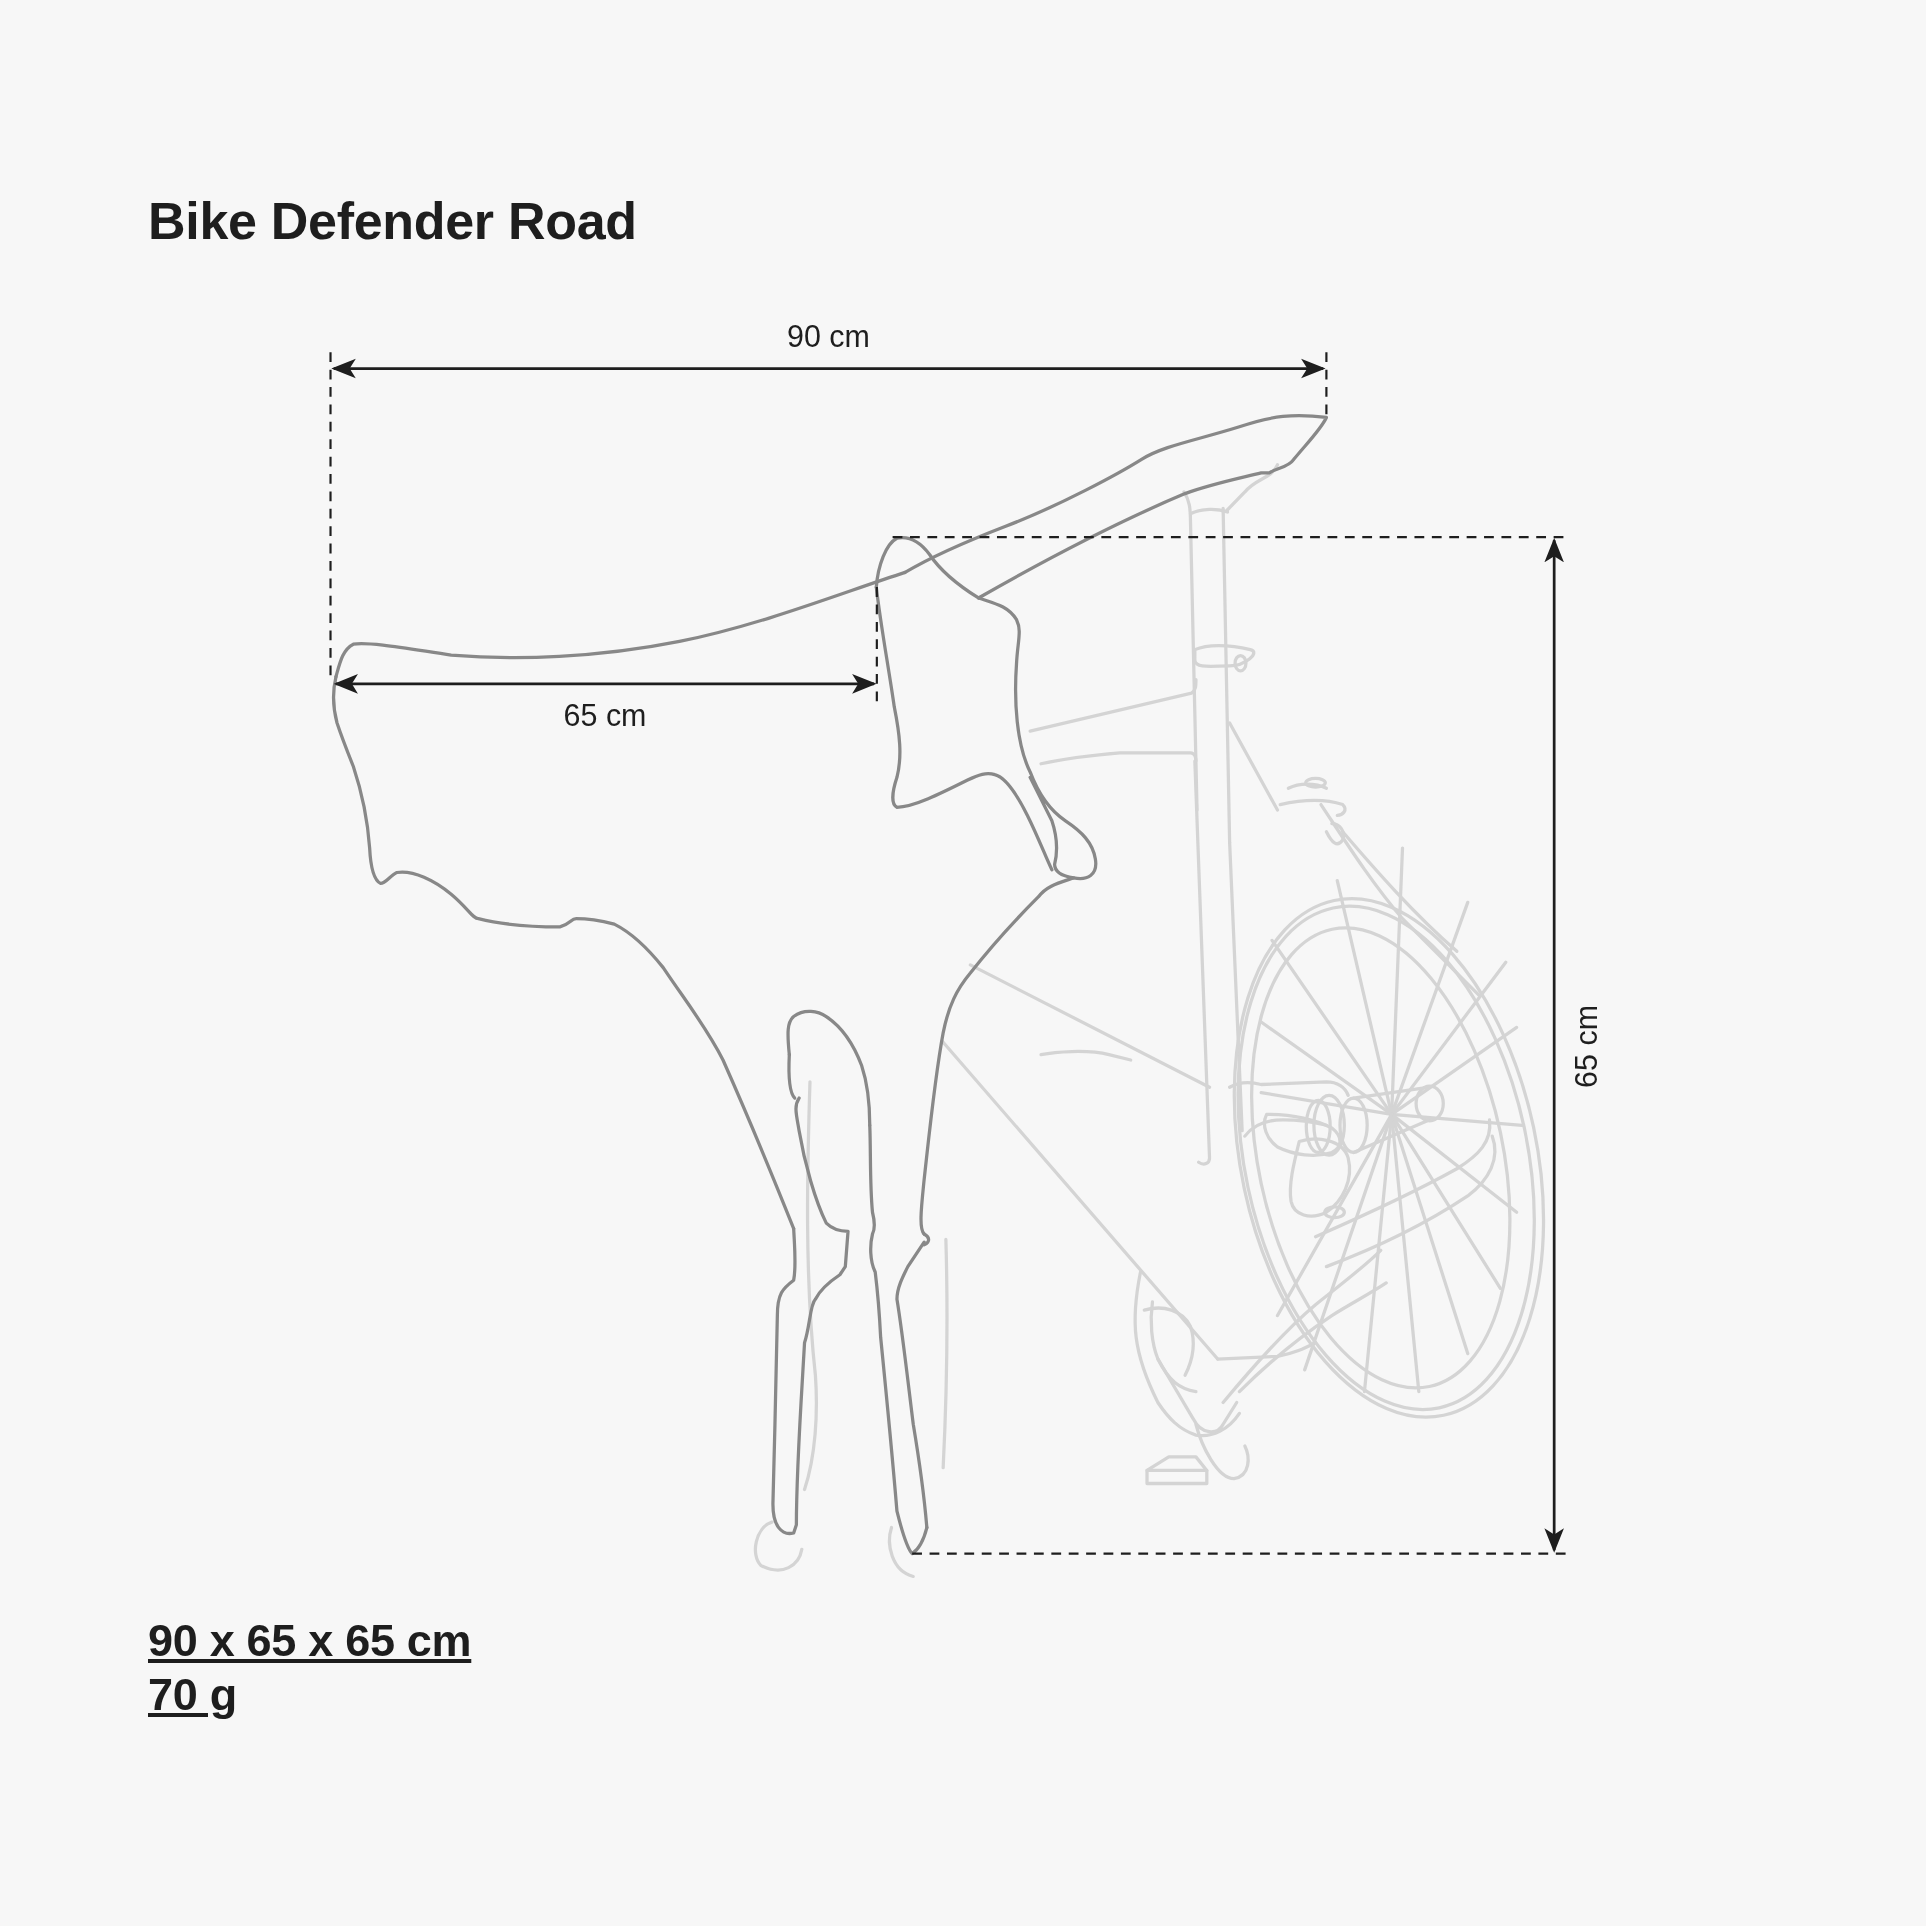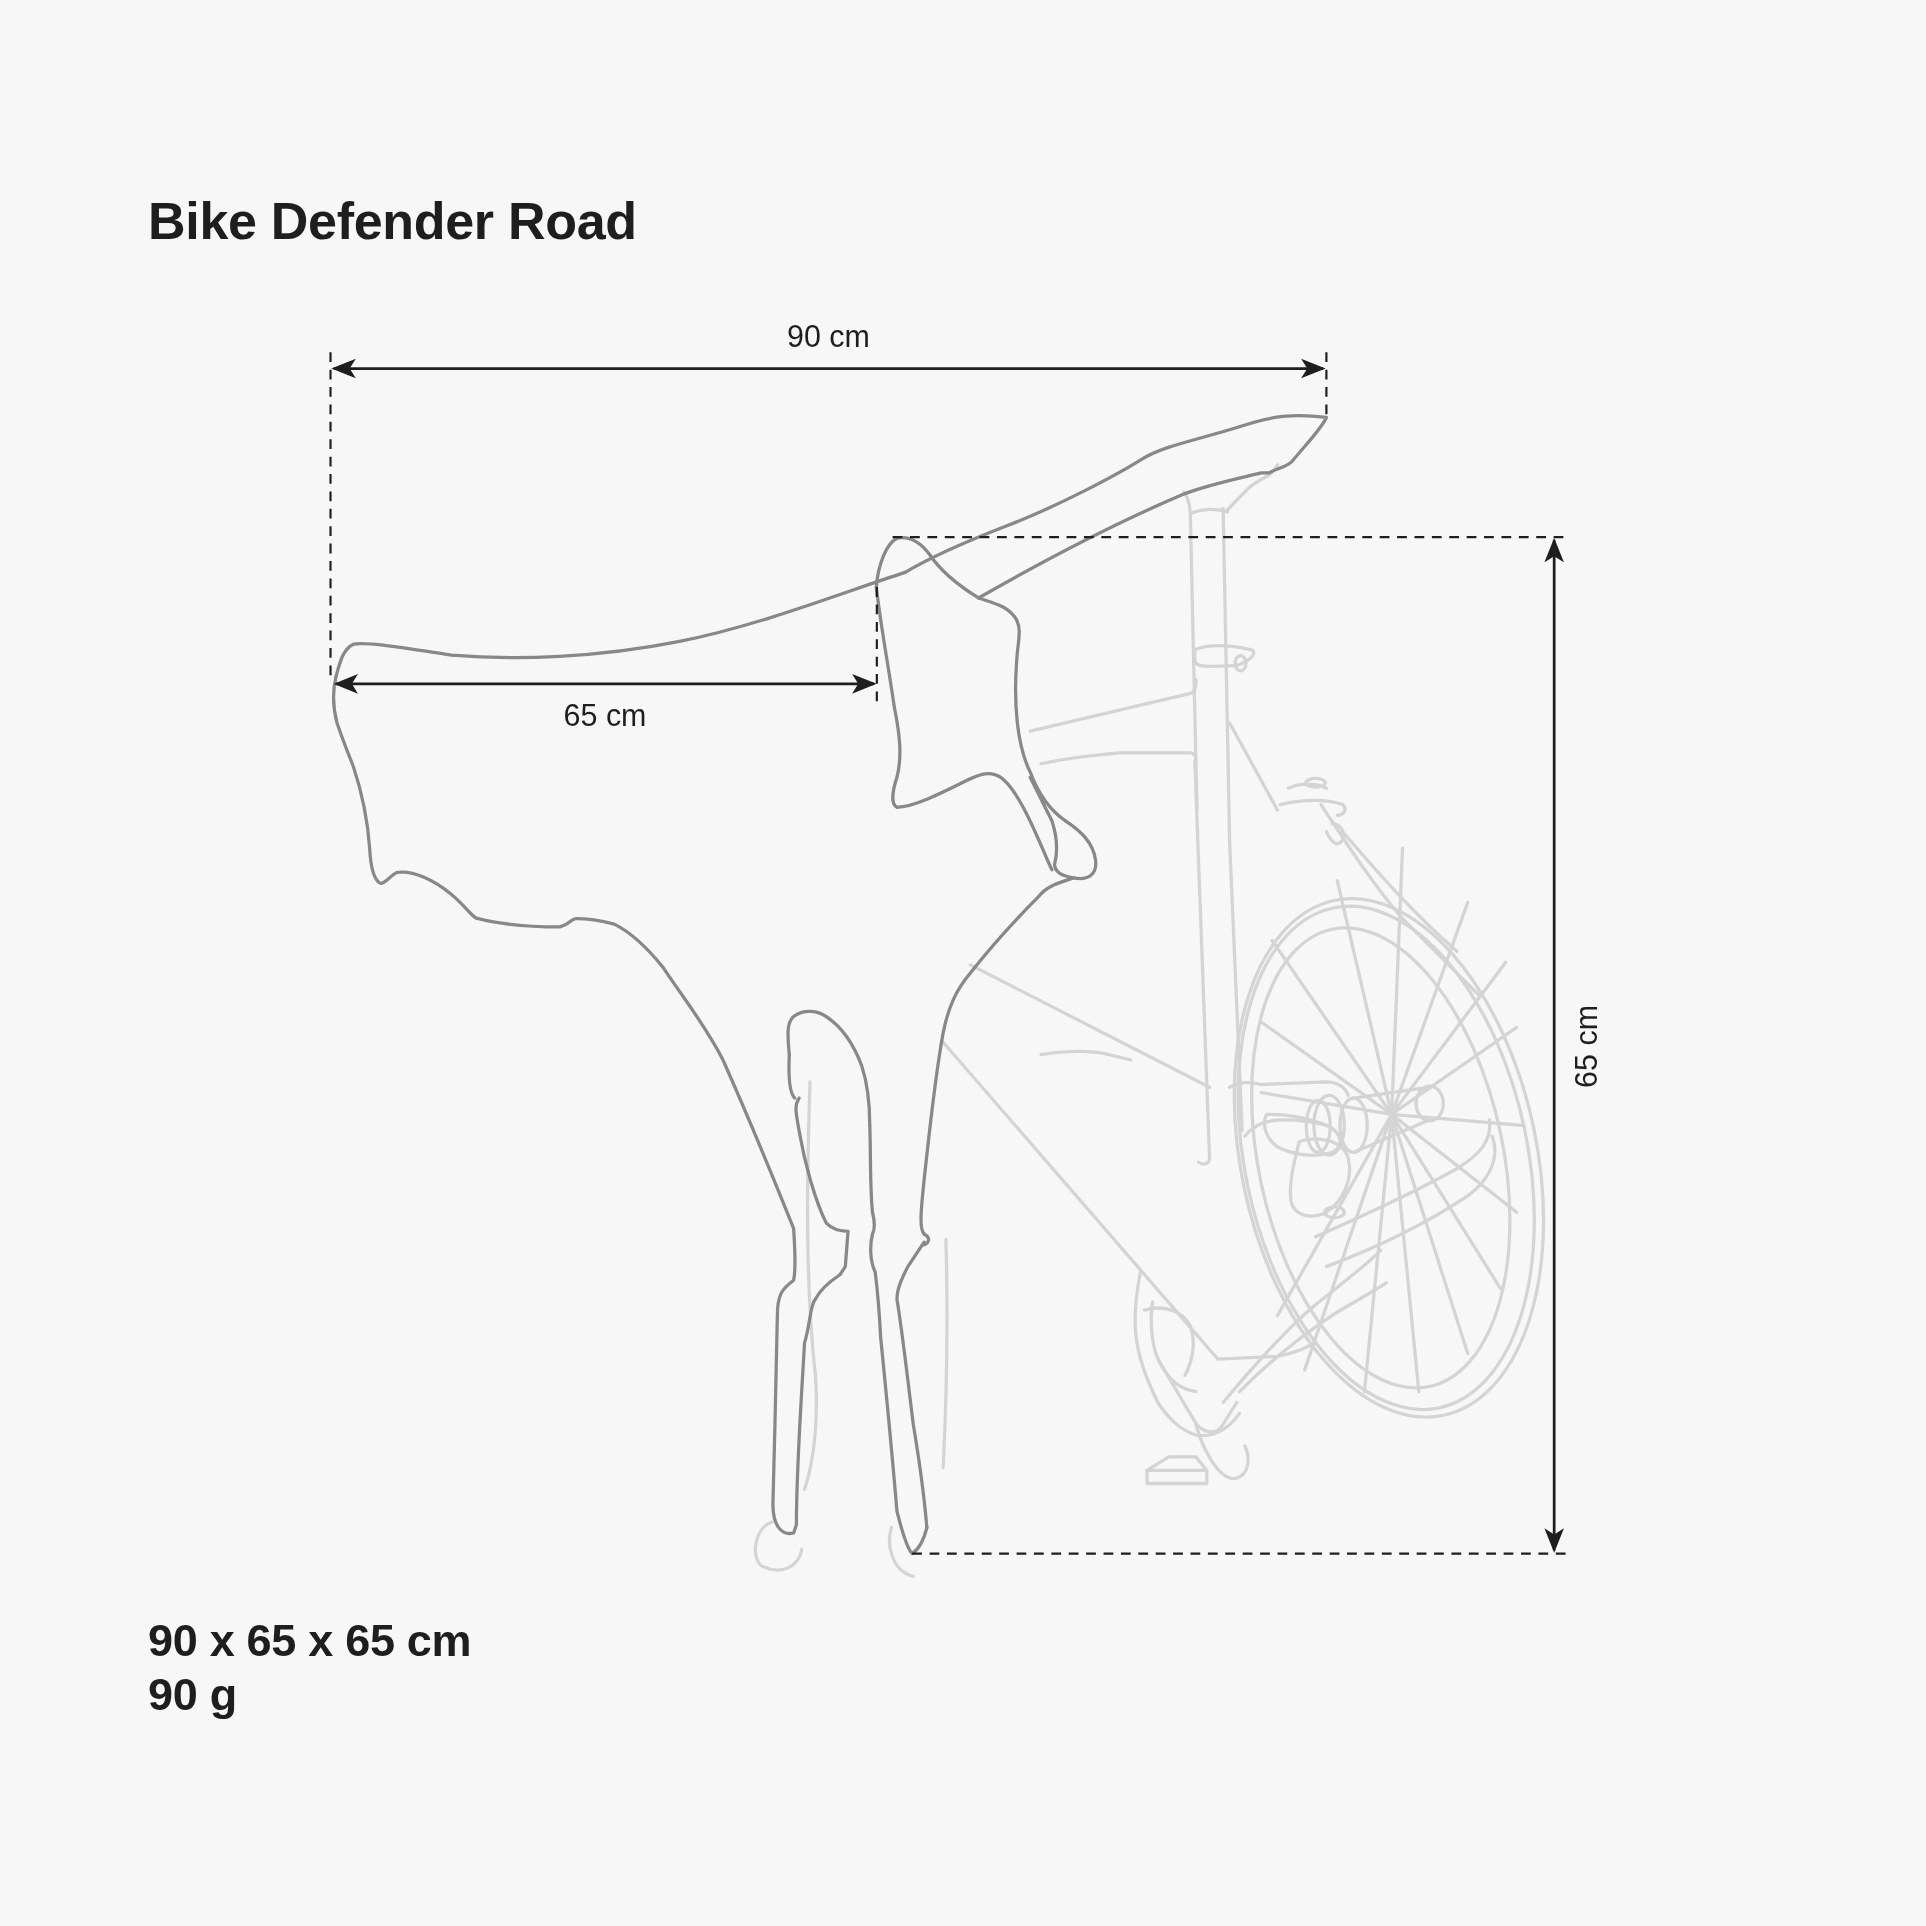--- a/index.html
+++ b/index.html
@@ -18,20 +18,21 @@
     letter-spacing: -0.3px;
     line-height: 1;
     white-space: nowrap;
   }
   .specs {
     position: absolute;
     left: 148px; top: 1614px;
     font-size: 45px; font-weight: 700;
     line-height: 54px;
     letter-spacing: -0.3px;
+    text-decoration: underline;
   }
   .specs div { white-space: nowrap; }
   svg.drawing { position: absolute; left: 0; top: 0; }
   .dim-label {
     font-family: "Liberation Sans", sans-serif;
     font-size: 56px;
     fill: #1e1e1e;
   }
   .cover { fill: none; stroke: #888888; stroke-width: 6; stroke-linejoin: round; stroke-linecap: round; }
   .bike { fill: none; stroke: #d4d4d4; stroke-width: 6; stroke-linejoin: round; stroke-linecap: round; }
@@ -180,15 +181,15 @@
   <g>
     <line class="dash" x1="1642" y1="988" x2="2888" y2="988"></line>
     <line class="dash" x1="1678" y1="2858" x2="2888" y2="2858"></line>
     <line class="dim" x1="2859" y1="994" x2="2859" y2="2852" marker-start="url(#arrow)" marker-end="url(#arrow)"></line>
     <text class="dim-label" x="0" y="0" text-anchor="middle" transform="translate(2938 1925) rotate(-90)">65 cm</text>
   </g>
 </svg>
 
 <div class="specs">
   <div>90 x 65 x 65 cm</div>
-  <div>90 g</div>
+  <div>70 g</div>
 </div>
 
 
 </body></html>

